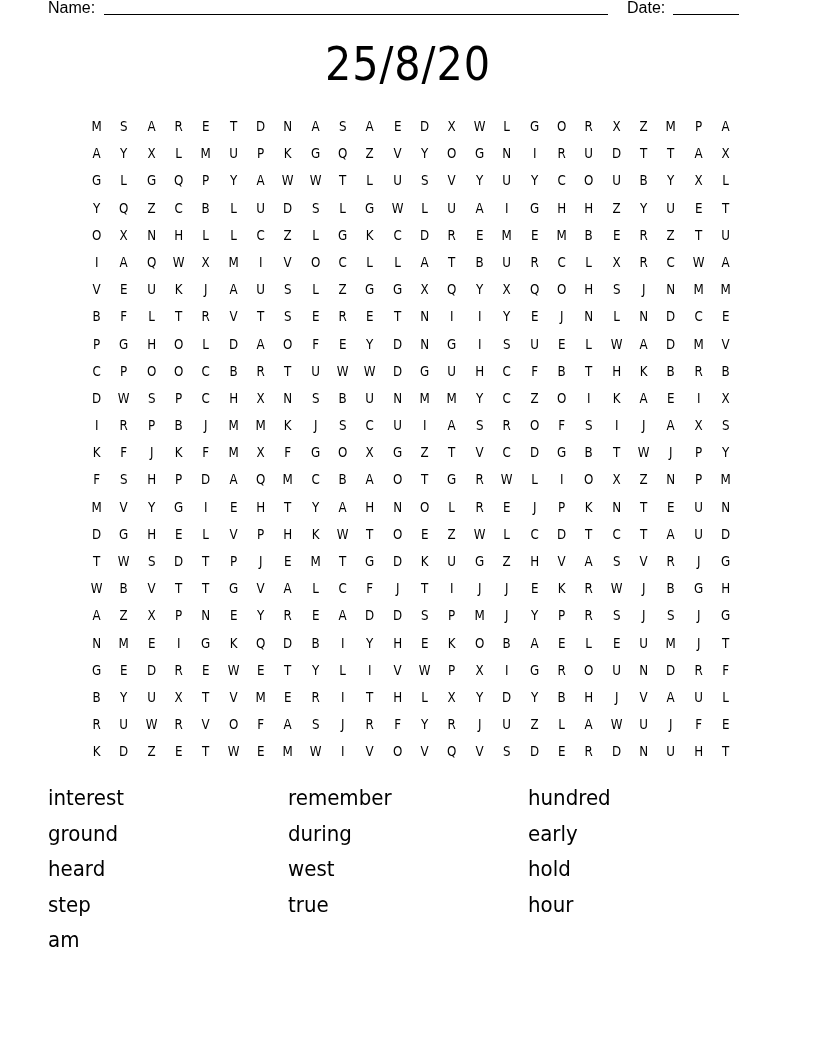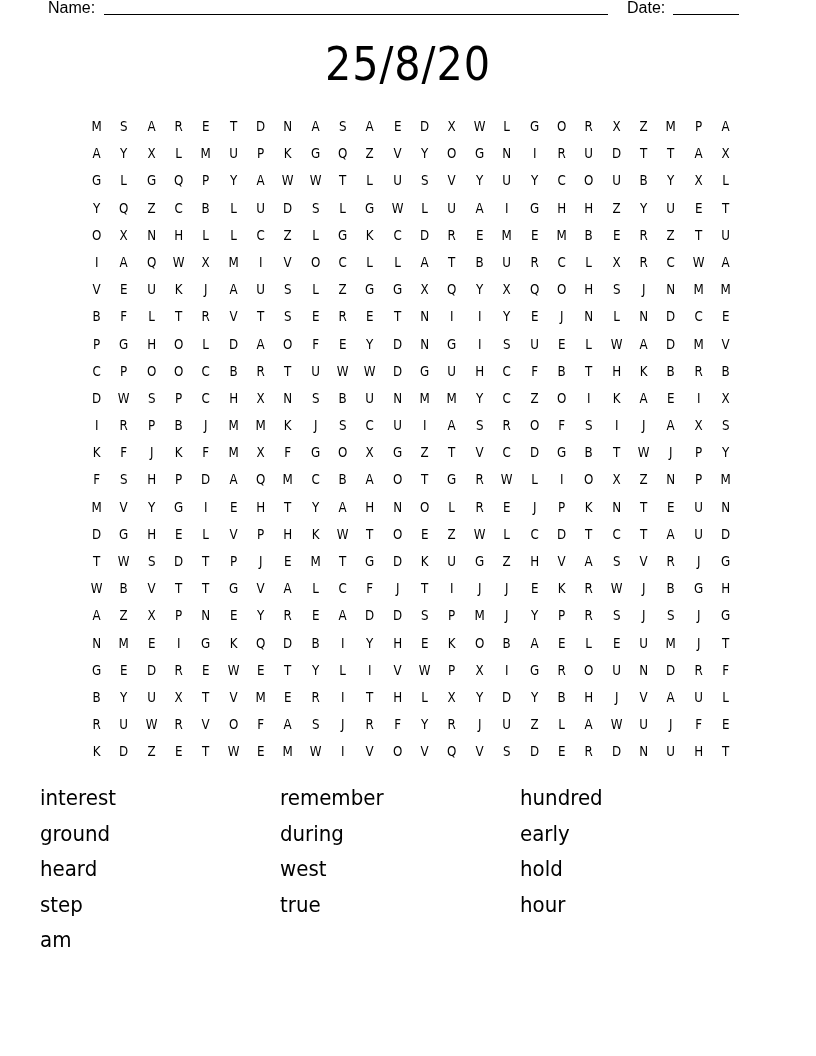--- a/index.html
+++ b/index.html
@@ -24,21 +24,21 @@
       display: grid;
       grid-template-columns: repeat(24, 27.35px);
       grid-auto-rows: 27.2px;
     }
     .cell {
       font-family: "DejaVu Sans", sans-serif; font-size: 14px;
       text-align: center; line-height: 27.2px;
       transform: scaleX(0.85);
     }
     .words {
-      position: absolute; top: 780px; left: 40px; width: 720px;
+      position: absolute; top: 780px; left: 48px; width: 720px;
       display: grid; grid-template-columns: 240px 240px 240px;
       grid-auto-flow: row;
     }
     .word {
       font-family: "DejaVu Sans", sans-serif; font-size: 22px; line-height: 35.6px;
       transform: scaleX(0.9); transform-origin: left center; white-space: nowrap;
     }
   </style>
 </head>
 <body>

